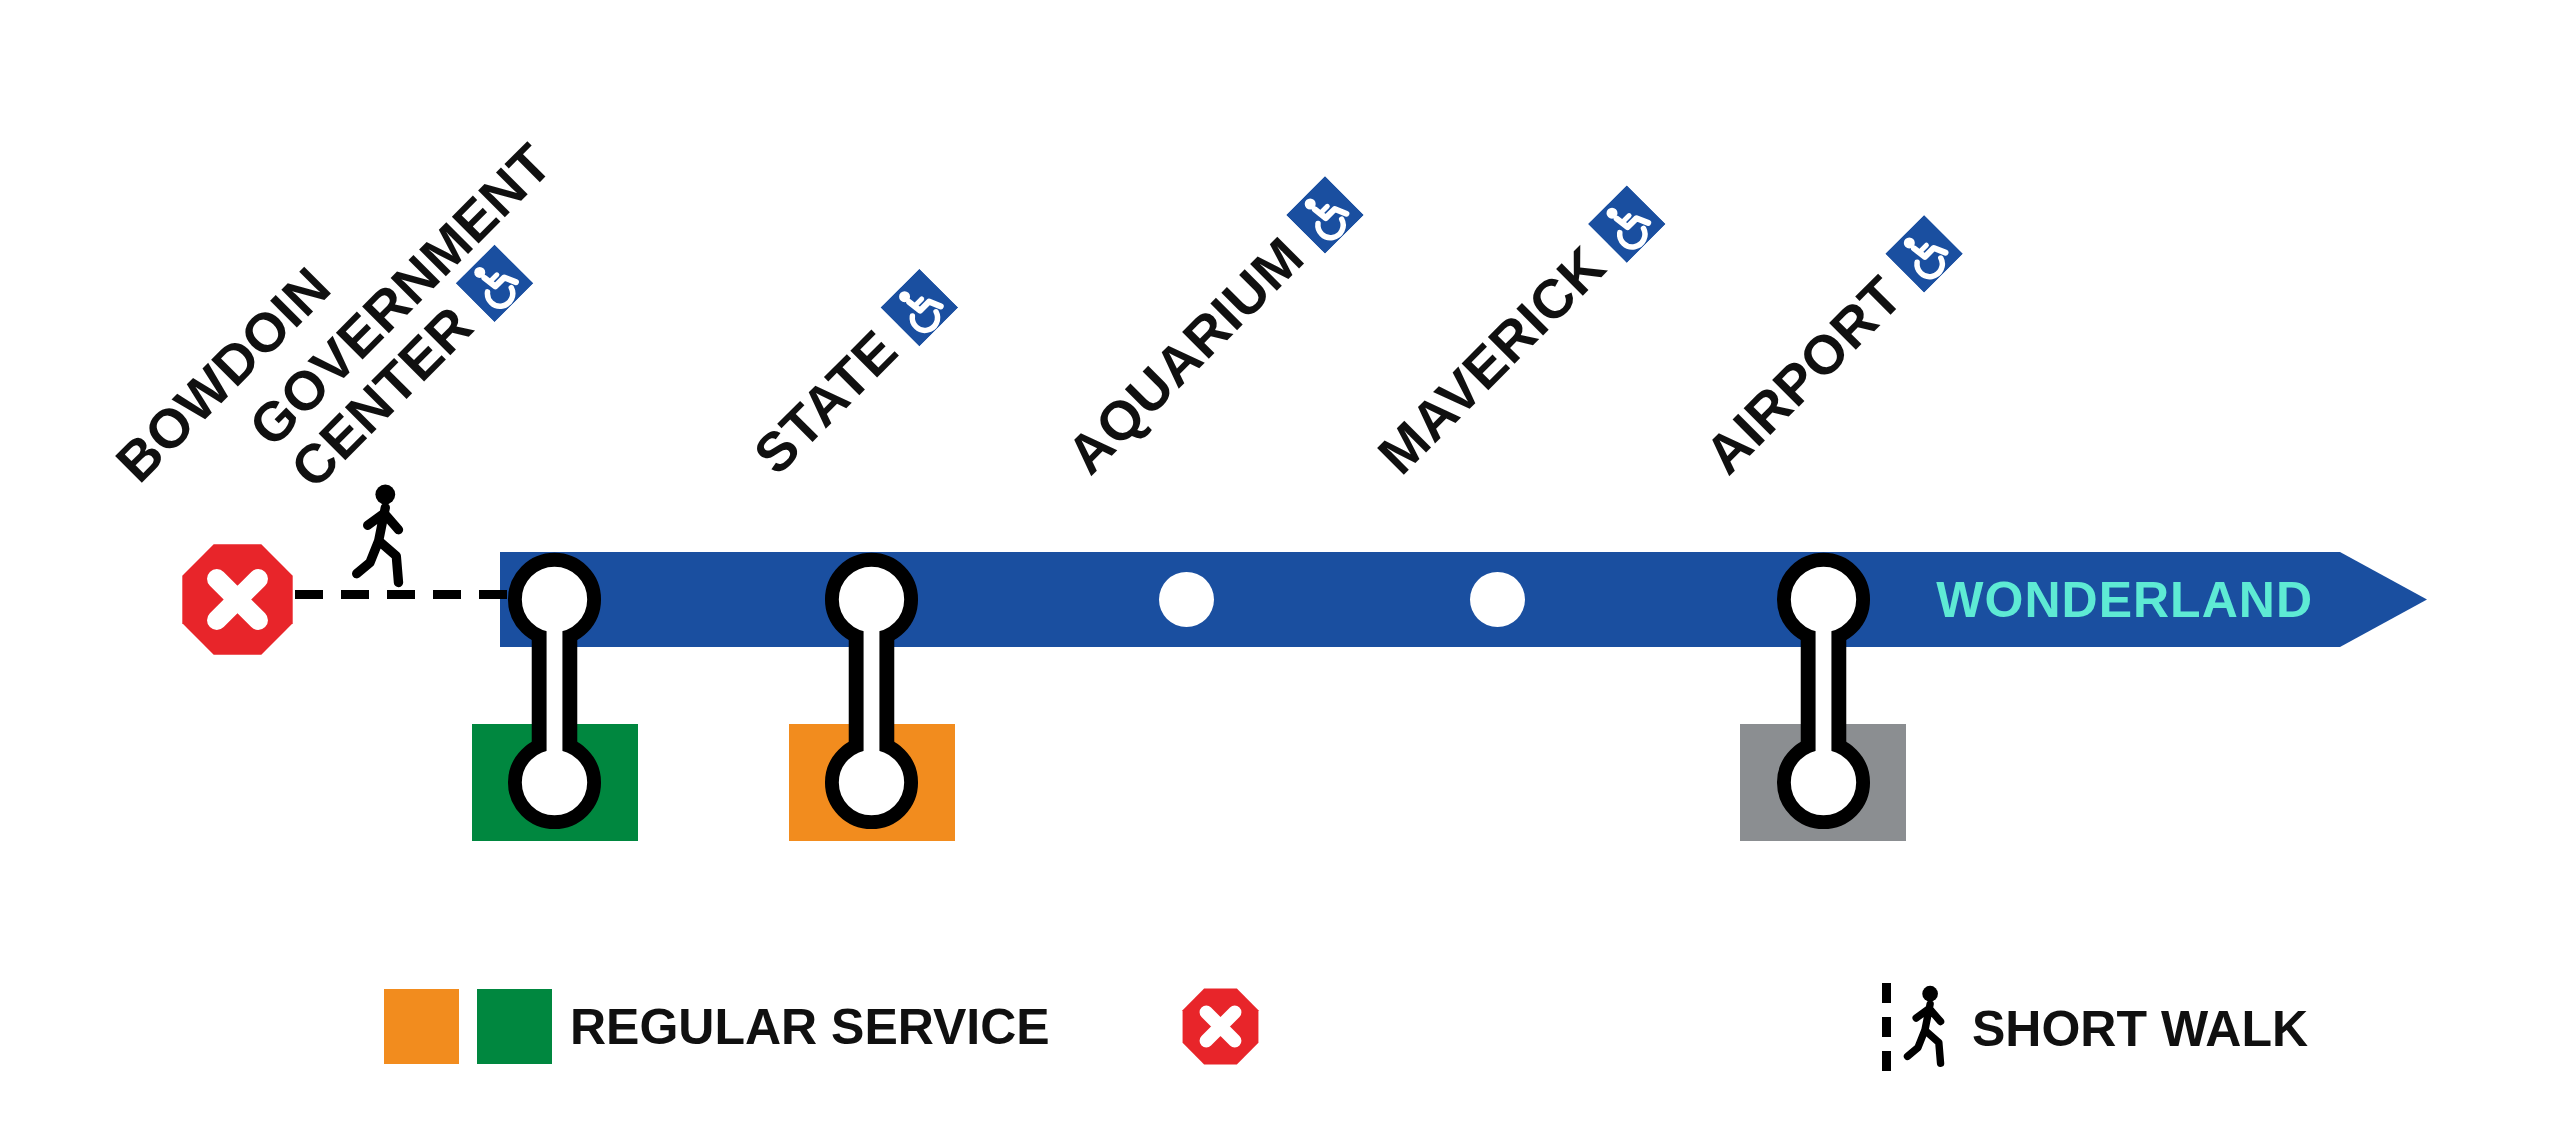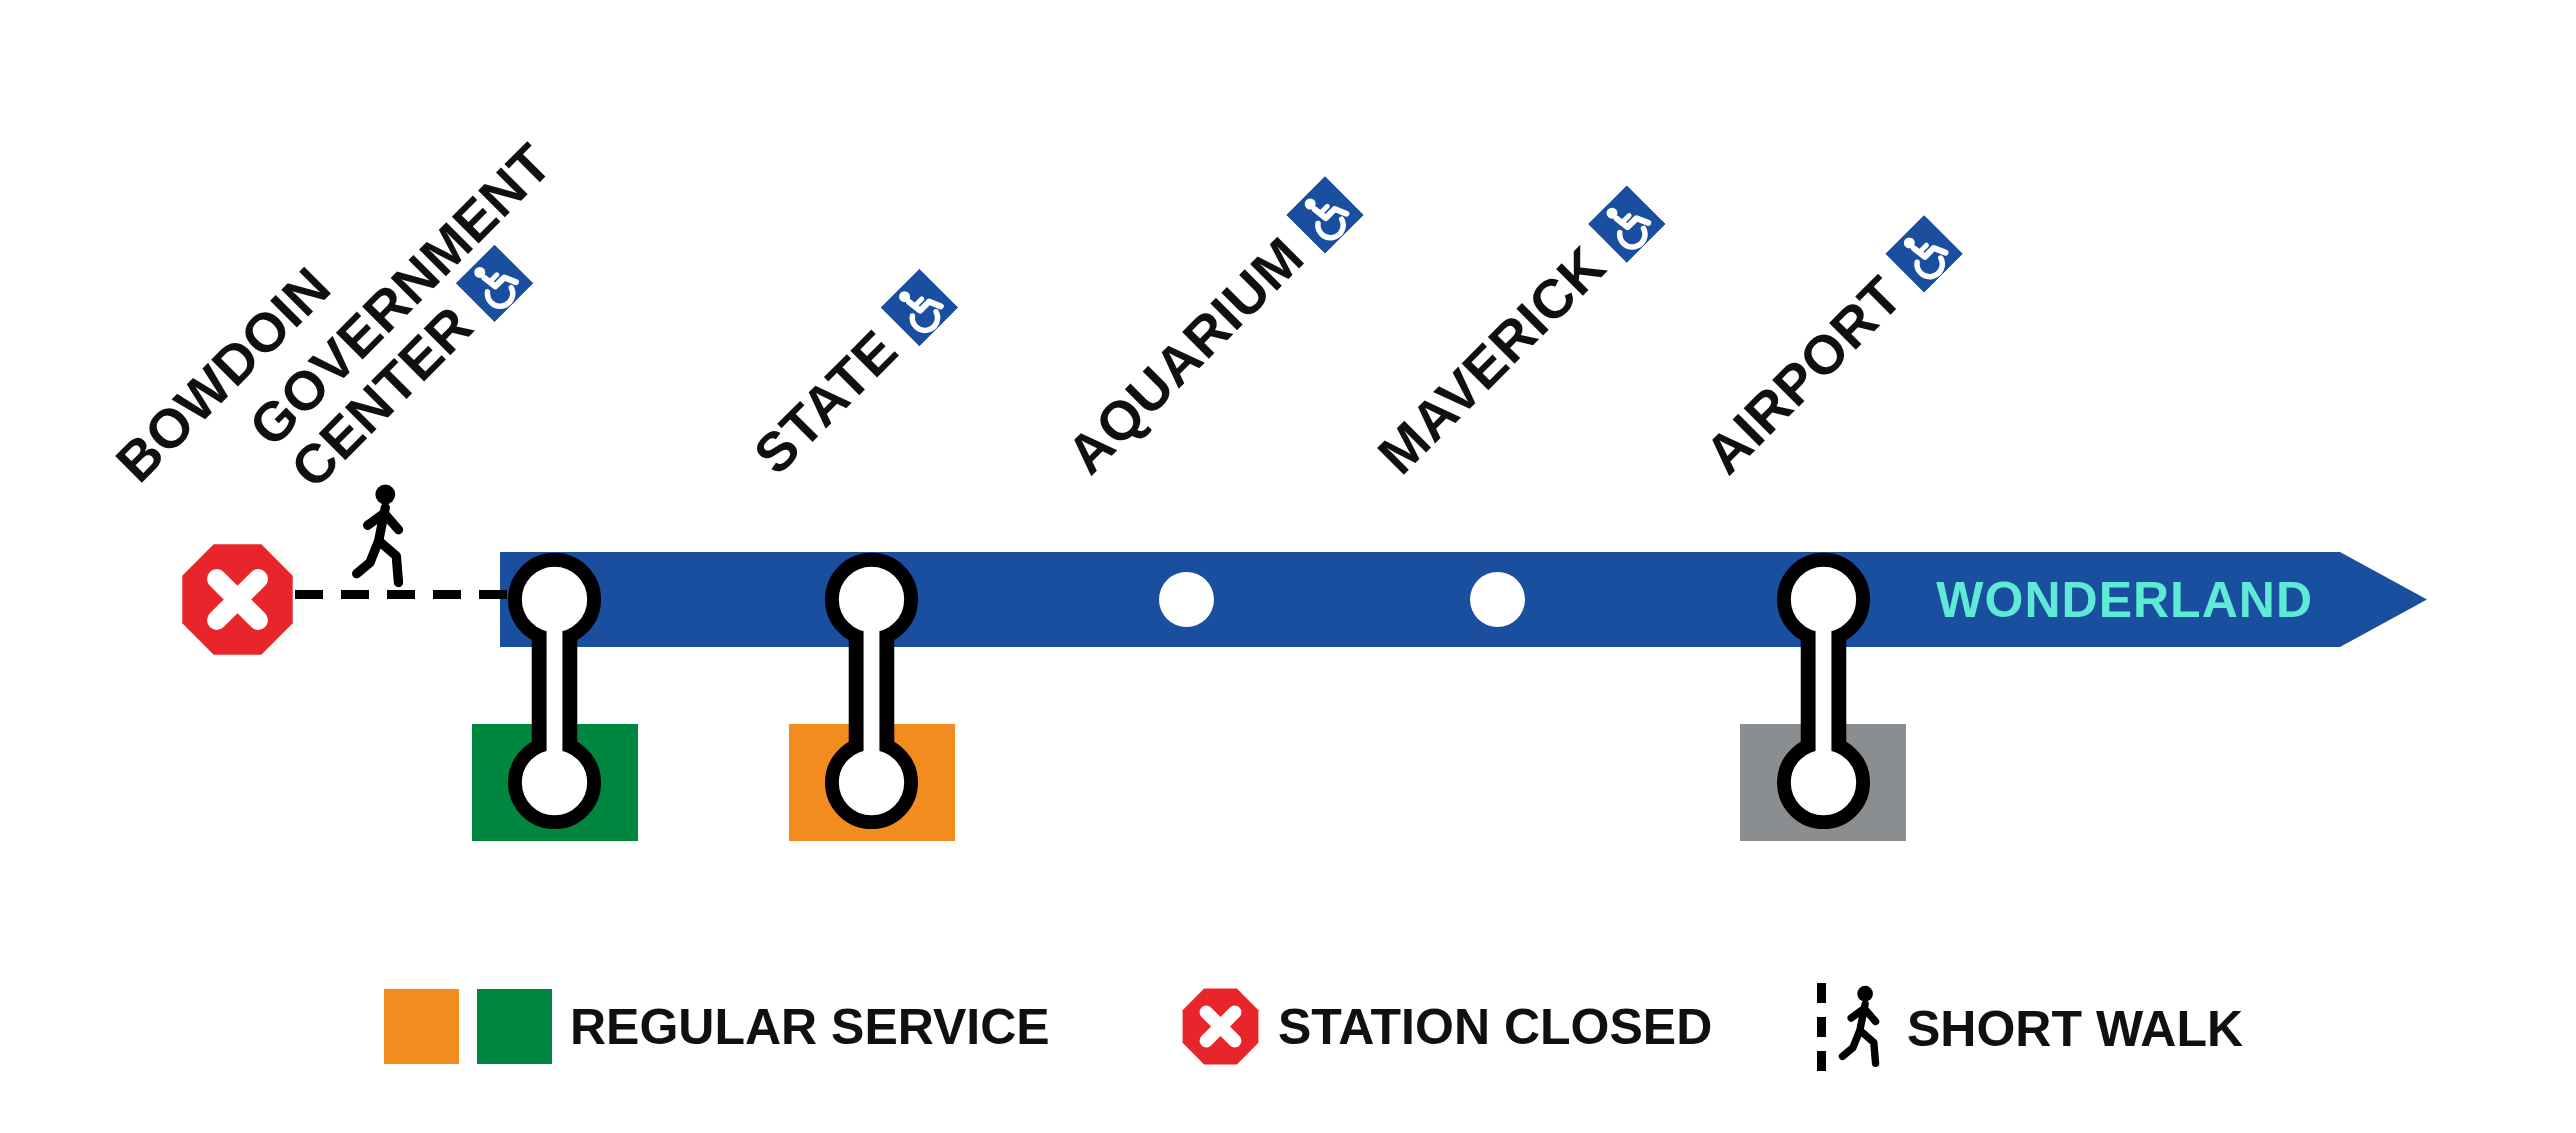--- a/index.html
+++ b/index.html
@@ -94,21 +94,21 @@
     margin-left: 18px;
     vertical-align: -8px;
   }
   .access-icon .bg { fill: var(--c-blue, #1A4FA0); }
 
   
   .legend-group { position: absolute; display: flex; align-items: center; gap: 18px; }
   .legend-label { font-size: 50px; font-weight: 700; white-space: nowrap; }
   #leg-regular { left: 384px;  top: 989px; }
   #leg-closed  { left: 1181px; top: 987px; }
-  #leg-walk    { left: 1817px; top: 983px; }
+  #leg-walk    { left: 1882px; top: 983px; }
   .swatch { width: 75px; height: 75px; }
   .swatch-orange { background: var(--c-orange, #F28C1E); }
   .swatch-green  { background: var(--c-green, #00873F); }
   .octagon-legend { width: 79px; height: 79px; }
   .legend-dash {
     width: 9px; height: 91px;
     background: repeating-linear-gradient(180deg, #000 0 20px, transparent 20px 34px);
   }
   .person-legend { width: 53px; height: 87px; margin-left: -8px; }
   .person-legend svg { width: 100%; height: 100%; display: block; }
@@ -230,21 +230,20 @@
     <span class="legend-label">REGULAR SERVICE</span>
   </div>
 
   <div class="legend-group" id="leg-closed">
     <span class="octagon-legend">
       <svg viewBox="0 0 100 100">
         <polygon points="29.3,2 70.7,2 98,29.3 98,70.7 70.7,98 29.3,98 2,70.7 2,29.3" fill="var(--c-red, #E8252A)"></polygon>
         <path d="M32 32 L68 68 M68 32 L32 68" stroke="#fff" stroke-width="17" stroke-linecap="round" fill="none"></path>
       </svg>
     </span>
-    <span class="legend-label">STATION CLOSED</span>
   </div>
 
   <div class="legend-group" id="leg-walk">
     <div class="legend-dash"></div>
     <span class="person-legend">
       <svg viewBox="0 0 60 100">
         <circle cx="33" cy="10" r="9" fill="#000"></circle>
         <path d="M33 22 L27 52 M32 27 L45 42 M32 27 L17 38 M27 52 L43 66 L45 90 M27 52 L19 72 L7 82" stroke="#000" stroke-width="8.5" stroke-linecap="round" stroke-linejoin="round" fill="none"></path>
       </svg>
     </span>

